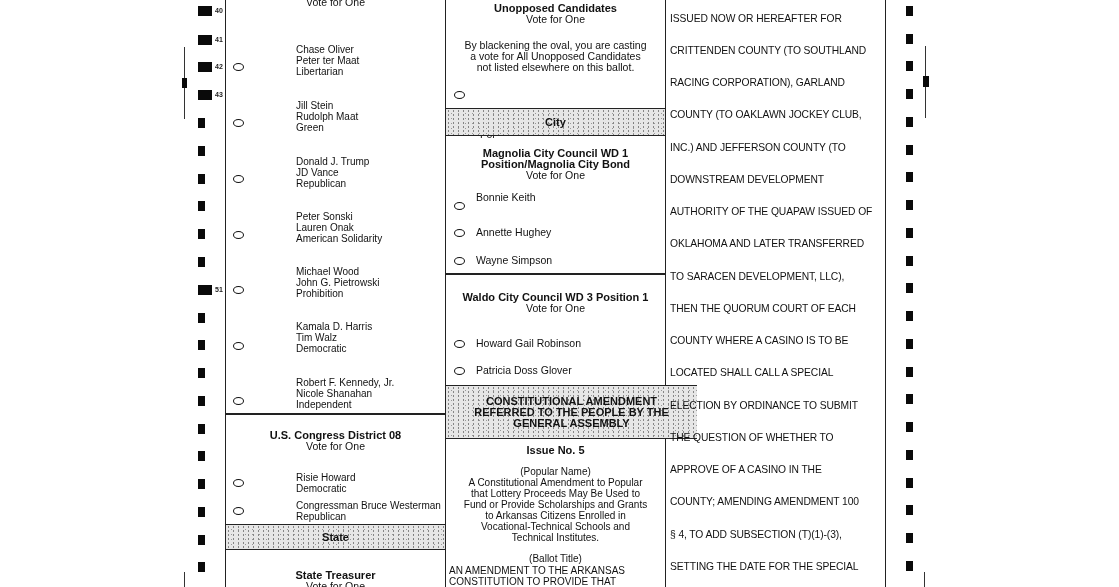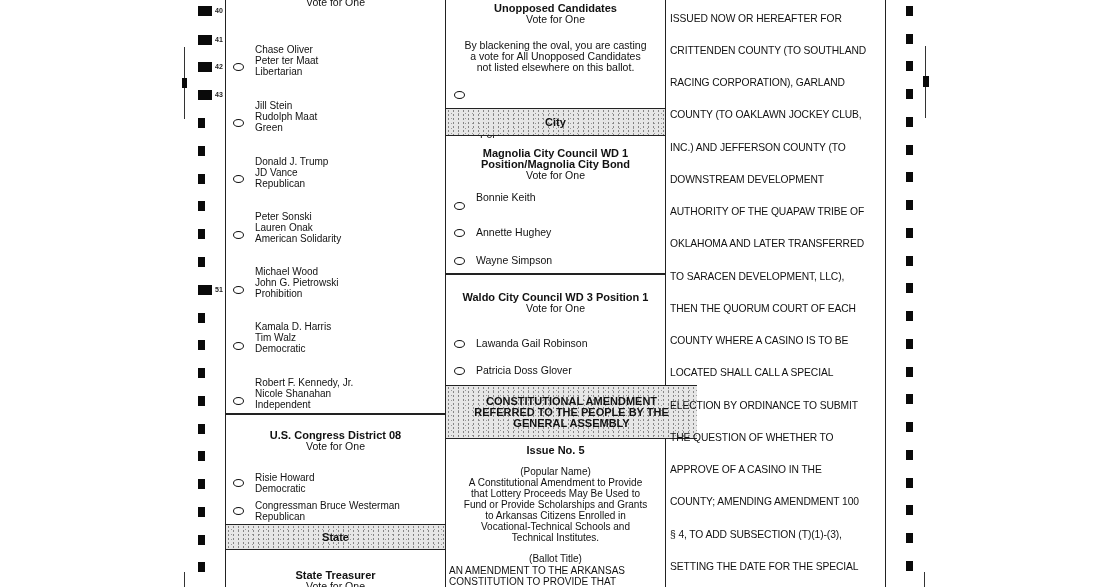--- a/index.html
+++ b/index.html
@@ -9,21 +9,21 @@
   
   .mark { position:absolute; background:#0a0a0a; }
   .mark-num { position:absolute; font-size:7px; font-weight:bold; color:#222; }
   
   .vline { position:absolute; background:#222; width:1px; }
   .hline2 { position:absolute; background:#222; height:2px; }
   .center { text-align:center; }
   .hdr { font-weight:bold; font-size:11px; line-height:11px; }
   .sub { font-size:10.5px; line-height:11px; }
   .oval { position:absolute; width:9px; height:6px; border:1.3px solid #111; border-radius:50%; }
-  .cand { position:absolute; font-size:10px; line-height:11px; }
+  .cand { position:absolute; font-size:10px; line-height:11px;margin-left:41px; }
   .opt { position:absolute; font-size:10.5px; line-height:11px; }
   .shaded { position:absolute; border-top:1.5px solid #222; border-bottom:1.5px solid #222;
             background-color:#e6e6e6;
             background-image:
               radial-gradient(#777 0.6px, transparent 0.8px),
               radial-gradient(#999 0.5px, transparent 0.7px);
             background-size:5px 4px, 7px 5px;
             background-position:0 0, 2px 2px;
             display:flex; align-items:center; justify-content:center; text-align:center;
             font-weight:bold; font-size:11px; line-height:11px; }
@@ -233,39 +233,39 @@
   </div>
 
   <div class="hline2" style="left:446px;top:273px;width:219px;"></div>
 
   <div class="abs center" style="left:446px;top:292px;width:219px;">
     <div class="hdr">Waldo City Council WD 3 Position 1</div>
     <div class="sub">Vote for One</div>
   </div>
   <div>
     <span class="oval" style="left:454px;top:340px;"></span>
-    <span class="opt" style="left:476px;top:338px;">Lawanda Gail Robinson</span>
+    <span class="opt" style="left:476px;top:338px;">Howard Gail Robinson</span>
   </div>
   <div>
     <span class="oval" style="left:454px;top:367px;"></span>
     <span class="opt" style="left:476px;top:365px;">Patricia Doss Glover</span>
   </div>
 
   <div class="shaded" style="left:446px;top:385px;width:251px;height:52px;flex-direction:column;">
     <div>CONSTITUTIONAL AMENDMENT</div>
     <div>REFERRED TO THE PEOPLE BY THE</div>
     <div>GENERAL ASSEMBLY</div>
   </div>
 
   <div class="abs center" style="left:446px;top:445px;width:219px;">
     <div class="hdr">Issue No. 5</div>
     <div style="height:10px;"></div>
     <div class="issue-text">(Popular Name)</div>
     <div class="issue-text">
-      <div>A Constitutional Amendment to Provide</div>
+      <div>A Constitutional Amendment to Popular</div>
       <div>that Lottery Proceeds May Be Used to</div>
       <div>Fund or Provide Scholarships and Grants</div>
       <div>to Arkansas Citizens Enrolled in</div>
       <div>Vocational-Technical Schools and</div>
       <div>Technical Institutes.</div>
     </div>
     <div style="height:10px;"></div>
     <div class="issue-text">(Ballot Title)</div>
   </div>
   <div class="abs issue-text" style="left:449px;top:565px;width:215px;text-align:left;">
@@ -275,21 +275,21 @@
 </section>
 
 <section>
   <div class="caps" style="left:670px;top:-8px;">
     <div>ISSUED NOW OR HEREAFTER FOR</div>
     <div>CRITTENDEN COUNTY (TO SOUTHLAND</div>
     <div>RACING CORPORATION), GARLAND</div>
     <div>COUNTY (TO OAKLAWN JOCKEY CLUB,</div>
     <div>INC.) AND JEFFERSON COUNTY (TO</div>
     <div>DOWNSTREAM DEVELOPMENT</div>
-    <div>AUTHORITY OF THE QUAPAW TRIBE OF</div>
+    <div>AUTHORITY OF THE QUAPAW ISSUED OF</div>
     <div>OKLAHOMA AND LATER TRANSFERRED</div>
     <div>TO SARACEN DEVELOPMENT, LLC),</div>
     <div>THEN THE QUORUM COURT OF EACH</div>
     <div>COUNTY WHERE A CASINO IS TO BE</div>
     <div>LOCATED SHALL CALL A SPECIAL</div>
     <div>ELECTION BY ORDINANCE TO SUBMIT</div>
     <div>THE QUESTION OF WHETHER TO</div>
     <div>APPROVE OF A CASINO IN THE</div>
     <div>COUNTY; AMENDING AMENDMENT 100</div>
     <div>§ 4, TO ADD SUBSECTION (T)(1)-(3),</div>

